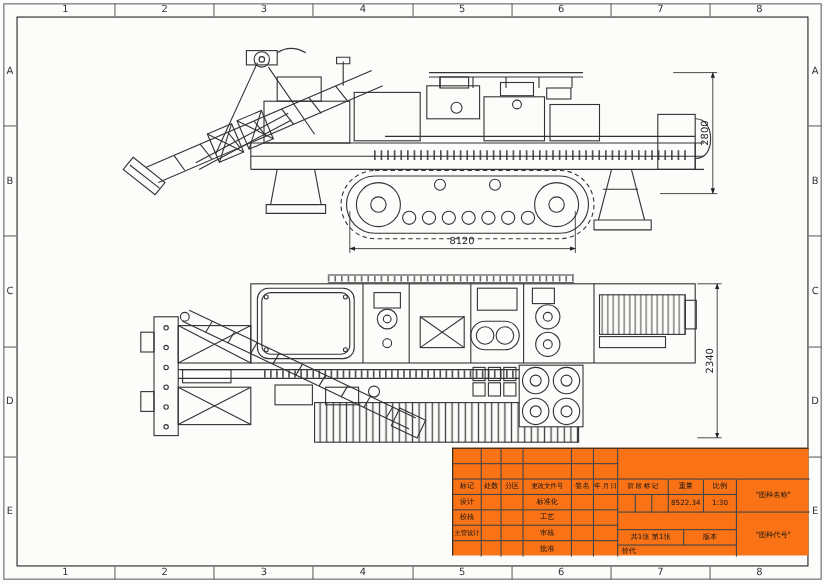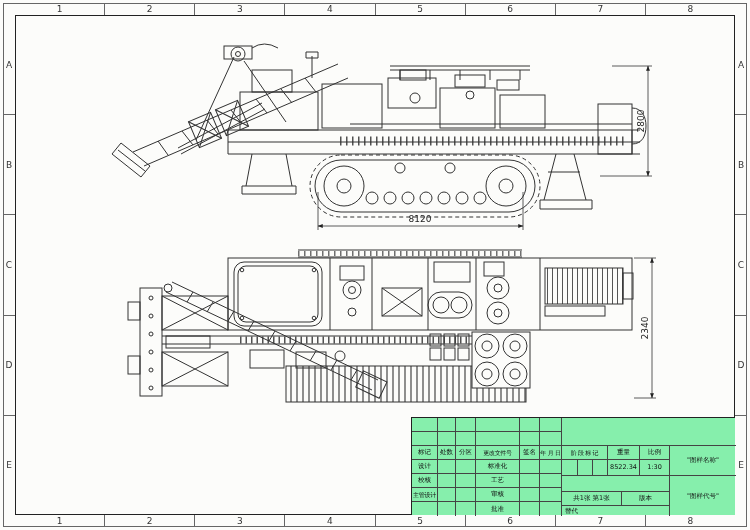--- a/index.html
+++ b/index.html
@@ -13,22 +13,22 @@
   .band.top{top:3px}
   .band.bot{bottom:3px}
   .band.v{top:15px;bottom:15px;width:12px;flex-direction:column}
   .band.lft{left:3px}
   .band.rgt{right:3px}
   .band .cell{flex:1;display:flex;align-items:center;justify-content:center}
   .band.h .cell + .cell{border-left:1px solid #666}
   .band.v .cell + .cell{border-top:1px solid #666}
   svg.art{position:absolute;left:0;top:0}
   svg.art text{font-family:"DejaVu Sans",sans-serif;font-size:9px;fill:#222}
-  .tb{position:absolute;right:15px;bottom:15px;width:324px;height:98px;
-      border-top:1.5px solid #222;border-left:1.5px solid #222;background:#86efac;
+  .tb{position:absolute;right:15px;bottom:25px;width:324px;height:98px;
+      border-top:1.5px solid #222;border-left:1.5px solid #222;background:#f97316;
       font-size:6.5px;color:#111}
   .c{position:absolute;border-right:0.8px solid #444;border-bottom:0.8px solid #444;
      display:flex;align-items:center;justify-content:center;text-align:center;
      line-height:1;overflow:hidden;white-space:nowrap}
   .c.l{justify-content:flex-start;padding-left:3px}
   .c.sm{font-size:6px;letter-spacing:-0.3px}
   .nr{border-right:none}
   .nb{border-bottom:none}
 </style>
 </head>

